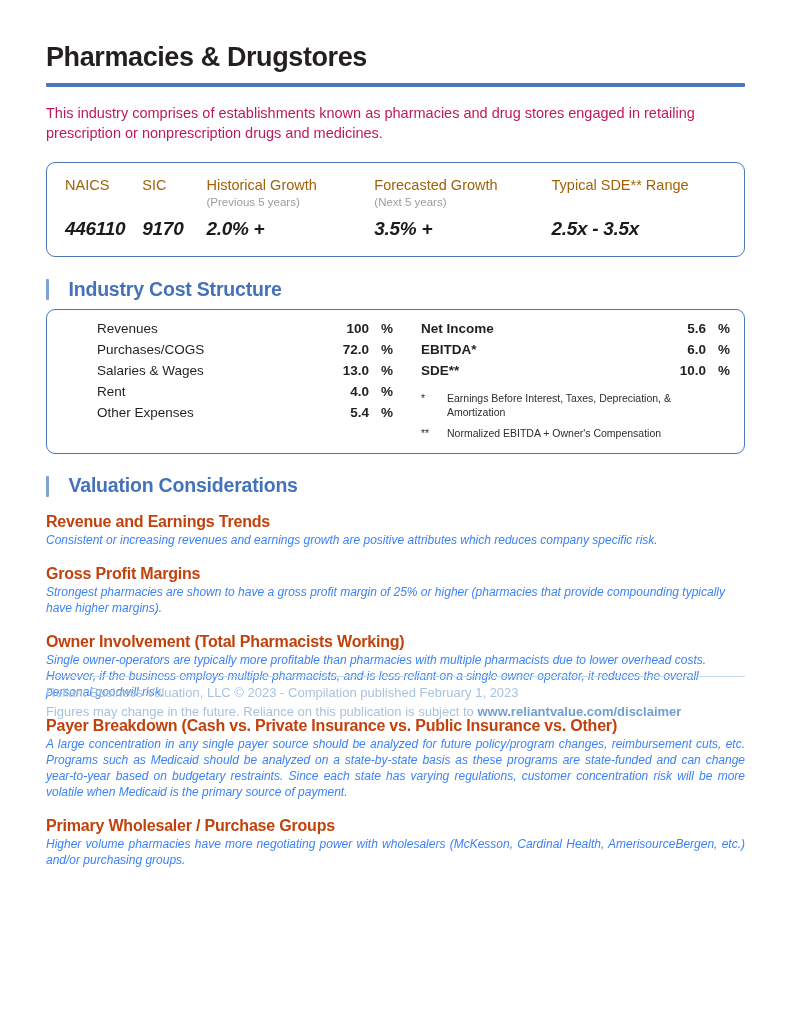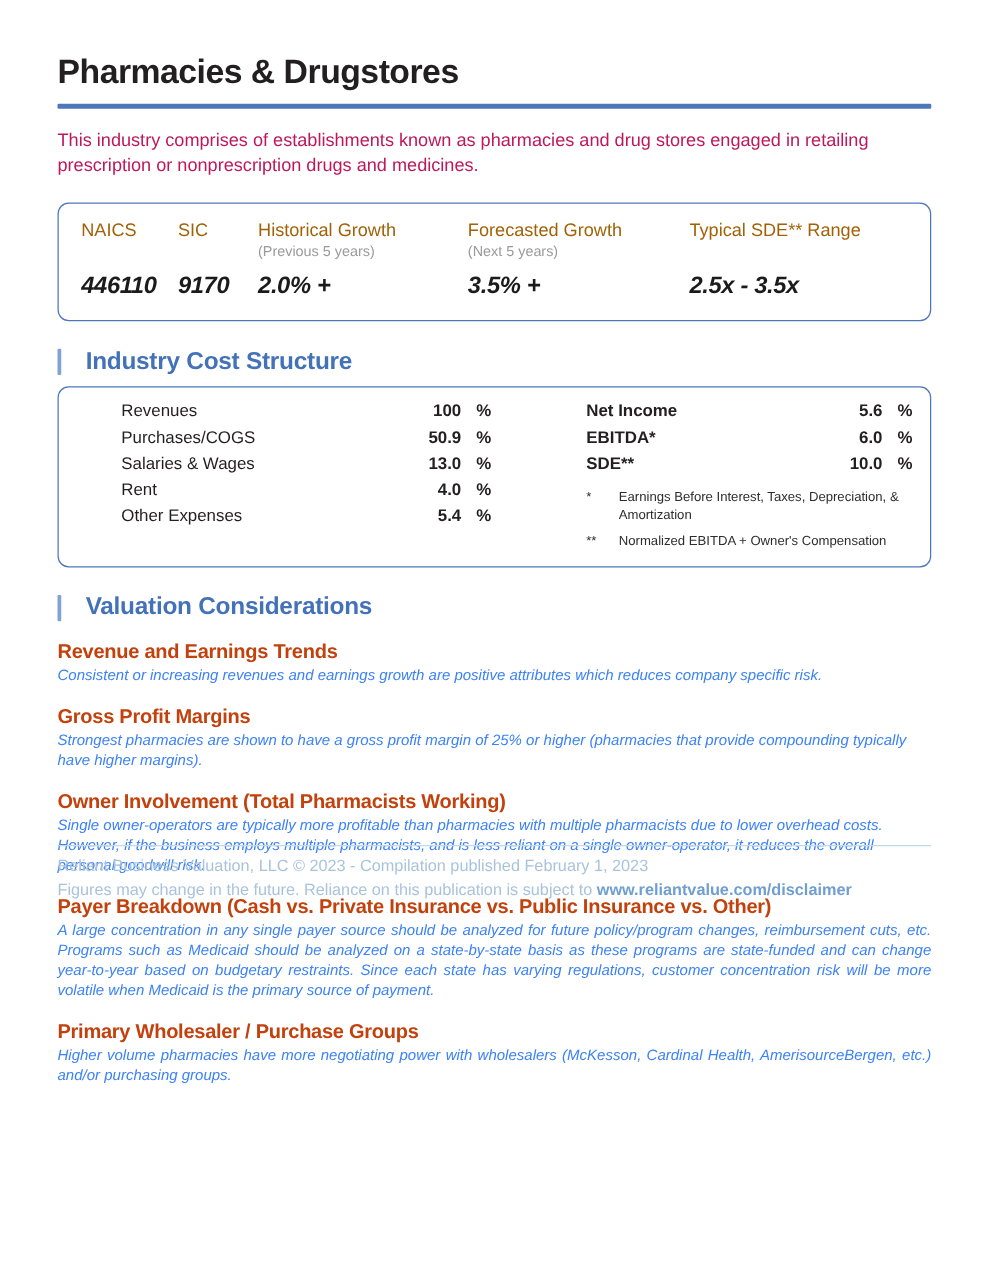--- a/index.html
+++ b/index.html
@@ -115,21 +115,20 @@
     line-height: 1;
   }
 
   
   .cost-box {
     border: 1.4px solid #4e77ba;
     border-radius: 9px;
     padding: 11px 10px 12px 10px;
     box-sizing: border-box;
     display: flex;
-    gap: 48px;
   }
   .cost-left  { width: 340px; padding-left: 40px; box-sizing: border-box; }
   .cost-right { flex: 1; padding-left: 24px; box-sizing: border-box; }
 
   .cost-row {
     display: flex;
     align-items: baseline;
     height: 21px;
     font-size: 13.5px;
     color: #231f20;
@@ -265,21 +264,21 @@
   <div class="cost-box">
     <div class="cost-left">
 
       <div class="cost-row">
         <span class="cost-label">Revenues</span>
         <span class="cost-val">100</span>
         <span class="cost-unit">%</span>
       </div>
       <div class="cost-row">
         <span class="cost-label">Purchases/COGS</span>
-        <span class="cost-val">50.9</span>
+        <span class="cost-val">72.0</span>
         <span class="cost-unit">%</span>
       </div>
       <div class="cost-row">
         <span class="cost-label">Salaries &amp; Wages</span>
         <span class="cost-val">13.0</span>
         <span class="cost-unit">%</span>
       </div>
       <div class="cost-row">
         <span class="cost-label">Rent</span>
         <span class="cost-val">4.0</span>

